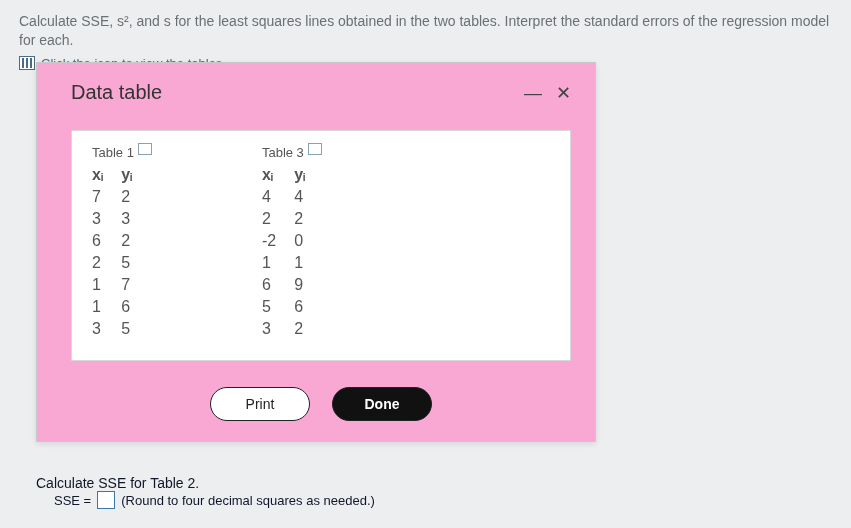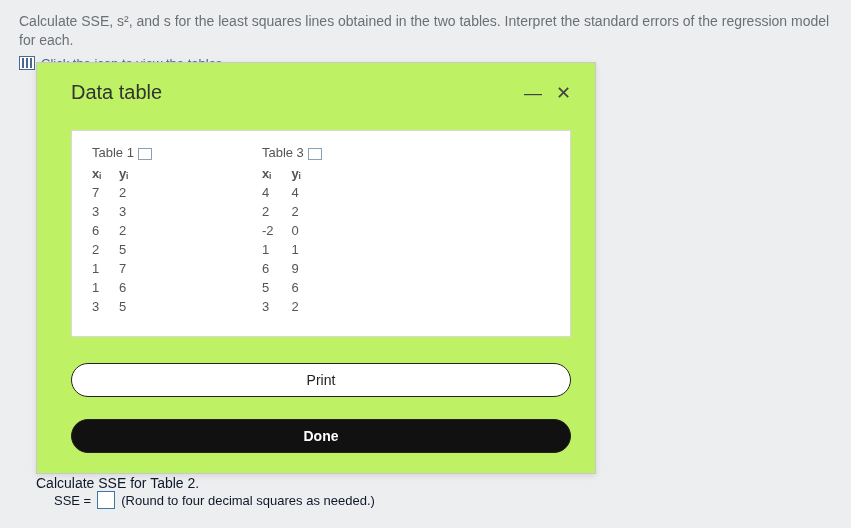--- a/index.html
+++ b/index.html
@@ -41,21 +41,21 @@
   }
   .link-icon span {
     width: 2px;
     background: #4a6a8a;
   }
   .modal {
     position: absolute;
     left: 36px;
     top: 62px;
     width: 560px;
-    background: #bef264;
+    background: #f9a8d4;
     border: 1px solid #c8c8c8;
     box-shadow: 0 2px 6px rgba(0,0,0,0.1);
     padding: 18px 24px 20px 34px;
   }
   .modal-header {
     display: flex;
     justify-content: space-between;
     align-items: center;
     margin-bottom: 26px;
   }
@@ -76,21 +76,21 @@
     background: #fff;
     padding: 14px 20px 20px 20px;
   }
   .tables-wrap {
     display: flex;
     gap: 110px;
   }
   .tbl-block { font-size: 13px; color: #555; }
   .tbl-title-row {
     display: flex;
-    align-items: flex-end;
+    align-items: flex-start;
     gap: 6px;
     margin-bottom: 4px;
   }
   .tbl-title { font-size: 13px; }
   .copy-icon {
     width: 12px; height: 10px;
     border: 1px solid #8aa0b3;
     position: relative;
   }
   .copy-icon::after {
@@ -99,30 +99,29 @@
     left: -3px; top: -3px;
     width: 12px; height: 10px;
     border: 1px solid #8aa0b3;
     background: #fff;
   }
   table { border-collapse: collapse; }
   th, td {
     text-align: left;
     padding: 2px 18px 2px 0;
     font-weight: normal;
-    font-size: 13px;
+    font-size: 16px;
     color: #555;
   }
   th { font-weight: bold; }
   .btn-row {
     display: flex;
     justify-content: center;
     gap: 22px;
     margin-top: 26px;
-    flex-direction: column;
   }
   .btn {
     min-width: 100px;
     padding: 8px 26px;
     border-radius: 20px;
     font-size: 14px;
     text-align: center;
     cursor: pointer;
     border: 1px solid #222;
   }

